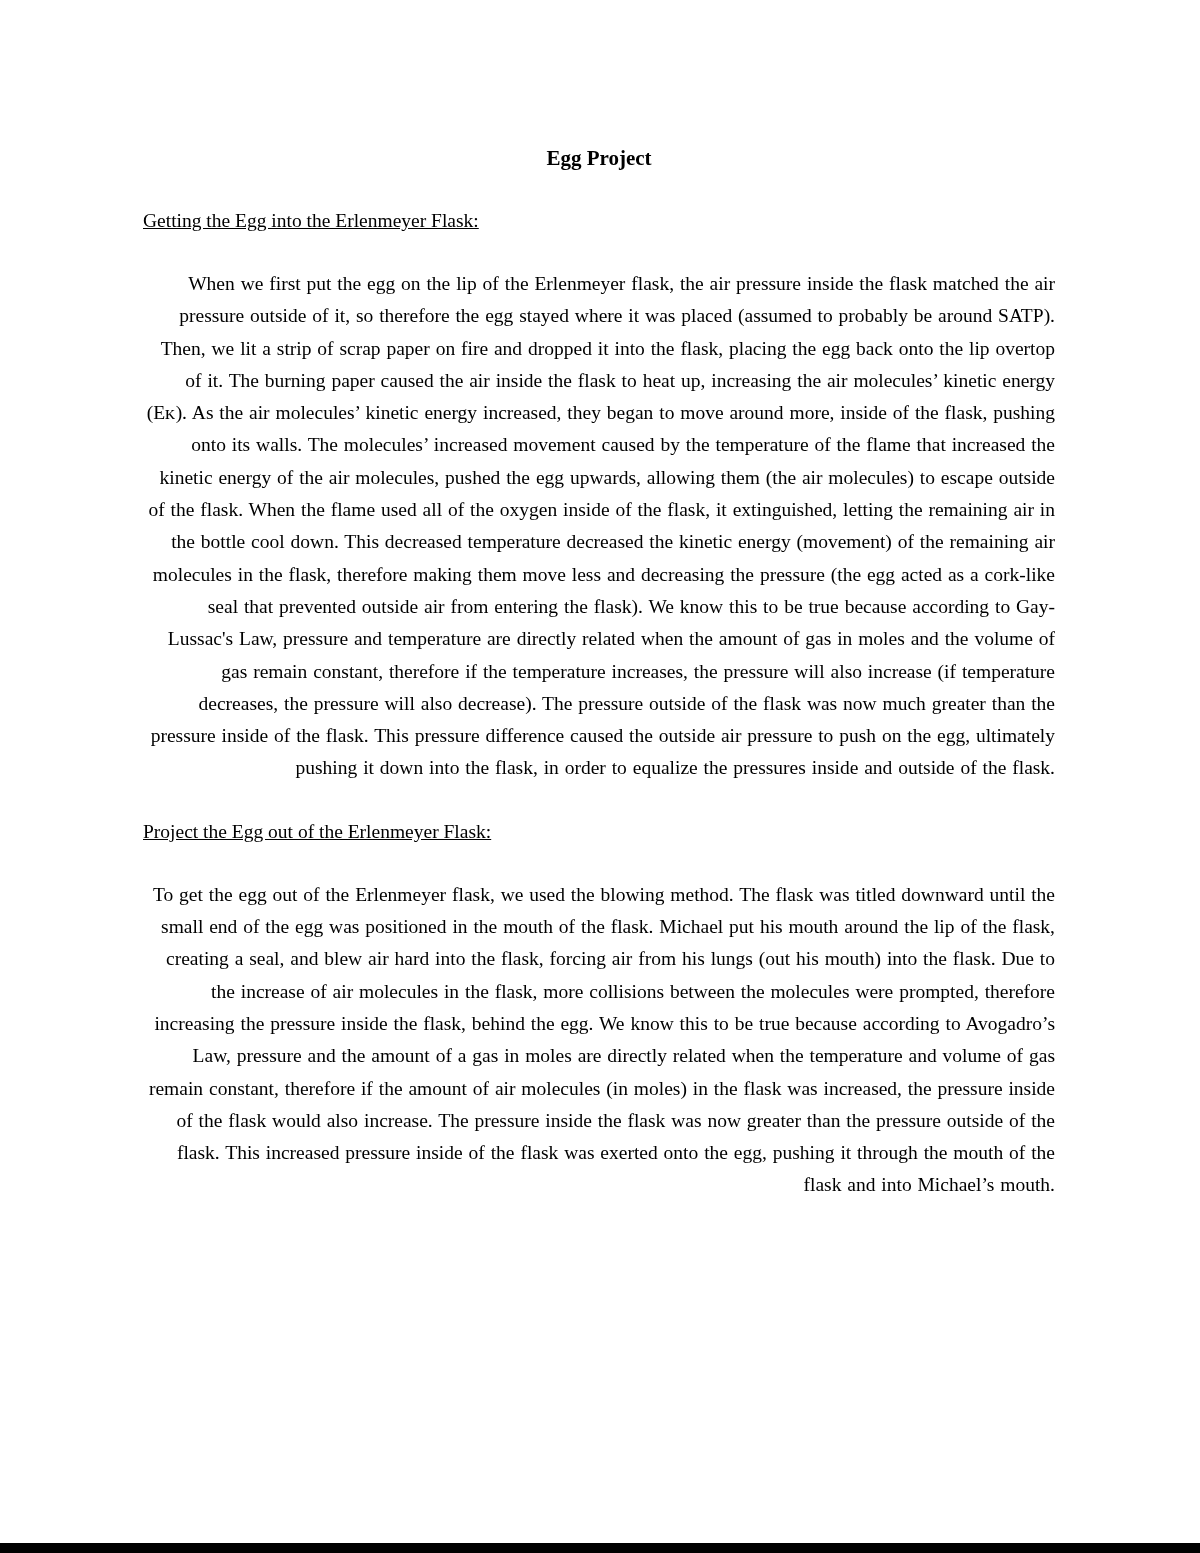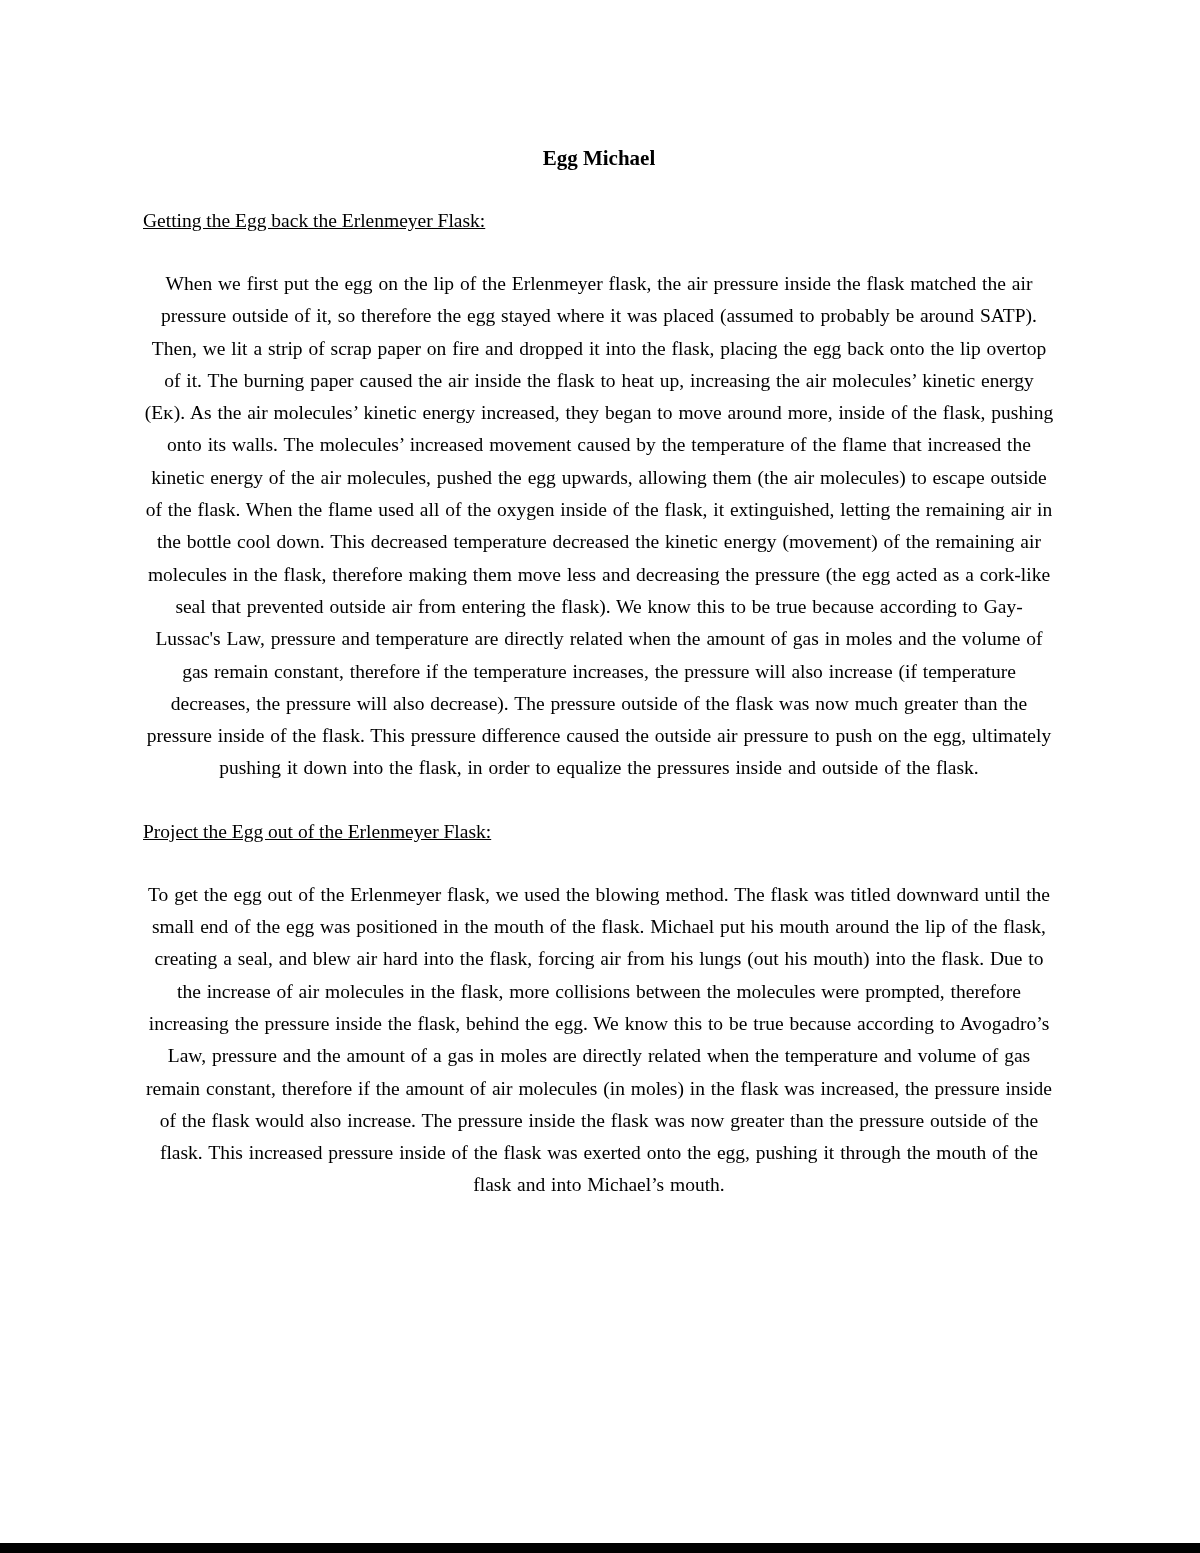--- a/index.html
+++ b/index.html
@@ -30,41 +30,41 @@
     font-size: 19.5px;
     font-weight: normal;
     text-decoration: underline;
     margin: 0 0 31px 0;
     line-height: 32px;
   }
   .section-body {
     font-size: 19.5px;
     line-height: 32.3px;
     margin: 0 0 31px 0;
-    text-align: center;
+    text-align: right;
     word-spacing: 1px;
   }
   .bottom-bar {
     position: absolute;
     left: 0;
     bottom: 0;
     width: 100%;
     height: 10px;
     background: #000000;
   }
 </style>
 </head>
 <body>
 
 <div class="page">
 
-  <h1 class="doc-title">Egg Michael</h1>
+  <h1 class="doc-title">Egg Project</h1>
 
   <div class="section">
-    <h2 class="section-heading">Getting the Egg back the Erlenmeyer Flask:</h2>
+    <h2 class="section-heading">Getting the Egg into the Erlenmeyer Flask:</h2>
     <p class="section-body">When we first put the egg on the lip of the Erlenmeyer flask, the air pressure inside the flask matched the air pressure outside of it, so therefore the egg stayed where it was placed (assumed to probably be around SATP). Then, we lit a strip of scrap paper on fire and dropped it into the flask, placing the egg back onto the lip overtop of it. The burning paper caused the air inside the flask to heat up, increasing the air molecules’ kinetic energy (Eᴋ). As the air molecules’ kinetic energy increased, they began to move around more, inside of the flask, pushing onto its walls. The molecules’ increased movement caused by the temperature of the flame that increased the kinetic energy of the air molecules, pushed the egg upwards, allowing them (the air molecules) to escape outside of the flask. When the flame used all of the oxygen inside of the flask, it extinguished, letting the remaining air in the bottle cool down. This decreased temperature decreased the kinetic energy (movement) of the remaining air molecules in the flask, therefore making them move less and decreasing the pressure (the egg acted as a cork-like seal that prevented outside air from entering the flask). We know this to be true because according to Gay-Lussac's Law, pressure and temperature are directly related when the amount of gas in moles and the volume of gas remain constant, therefore if the temperature increases, the pressure will also increase (if temperature decreases, the pressure will also decrease). The pressure outside of the flask was now much greater than the pressure inside of the flask. This pressure difference caused the outside air pressure to push on the egg, ultimately pushing it down into the flask, in order to equalize the pressures inside and outside of the flask.</p>
   </div>
 
   <div class="section">
     <h2 class="section-heading">Project the Egg out of the Erlenmeyer Flask:</h2>
     <p class="section-body">To get the egg out of the Erlenmeyer flask, we used the blowing method. The flask was titled downward until the small end of the egg was positioned in the mouth of the flask. Michael put his mouth around the lip of the flask, creating a seal, and blew air hard into the flask, forcing air from his lungs (out his mouth) into the flask. Due to the increase of air molecules in the flask, more collisions between the molecules were prompted, therefore increasing the pressure inside the flask, behind the egg. We know this to be true because according to Avogadro’s Law, pressure and the amount of a gas in moles are directly related when the temperature and volume of gas remain constant, therefore if the amount of air molecules (in moles) in the flask was increased, the pressure inside of the flask would also increase. The pressure inside the flask was now greater than the pressure outside of the flask. This increased pressure inside of the flask was exerted onto the egg, pushing it through the mouth of the flask and into Michael’s mouth.</p>
   </div>
 
   <div class="bottom-bar"></div>
 

